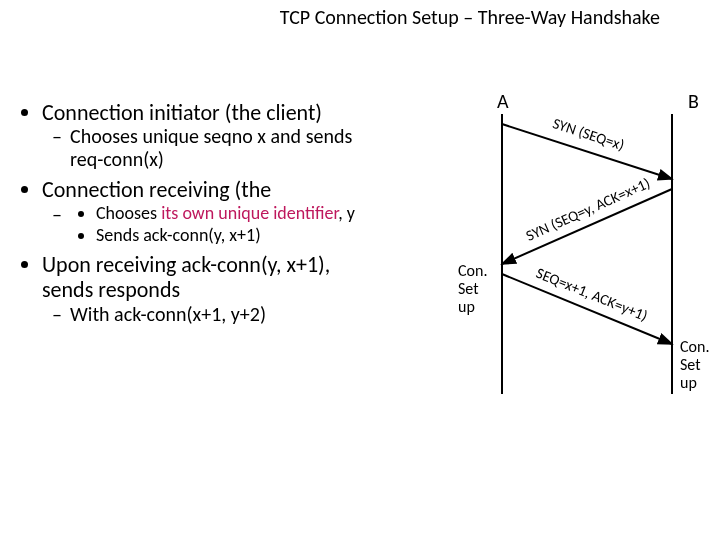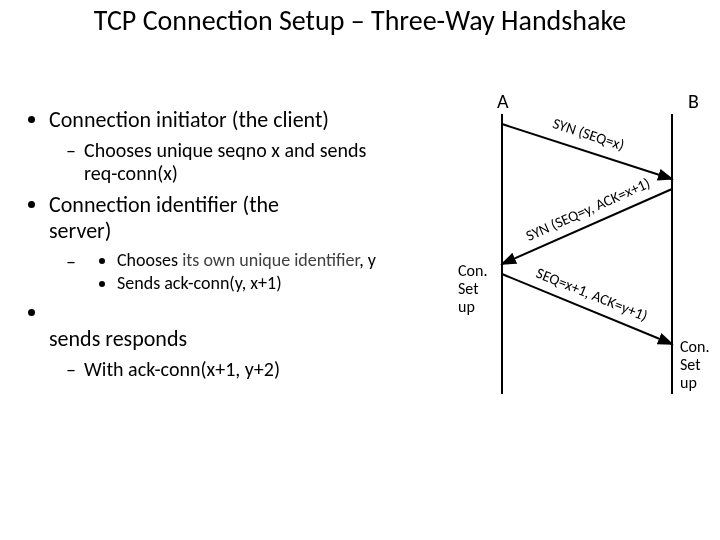--- a/index.html
+++ b/index.html
@@ -1,26 +1,26 @@
 <!DOCTYPE html>
 <html><head>
 <meta charset="utf-8">
 <style>
   html,body{margin:0;padding:0;width:720px;height:540px;font-family:"Calibri","Segoe UI",sans-serif;color:#000;background:#fff}
   .slide{position:relative;width:720px;height:540px}
-  .title{position:absolute;top:6px;left:60px;width:600px;text-align:center;font-size:28px;line-height:1.1}
+  .title{position:absolute;top:6px;left:60px;width:600px;text-align:right;font-size:20px;line-height:1.1}
   .body{position:absolute;top:100px;left:20px;width:420px;font-size:20px;line-height:1.15}
-  ul{margin:7px;padding-left:22px}
+  ul{margin:0;padding-left:22px}
   ul.top>li{list-style-type:disc;margin-bottom:6px;font-size:22px}
   ul.sub{padding-left:28px}
   ul.sub>li{list-style:none;position:relative;font-size:20px;margin-bottom:4px}
   ul.sub>li:before{content:"–";position:absolute;left:-18px}
   ul.sub2{padding-left:26px}
   ul.sub2>li{list-style-type:disc;font-size:18px;margin-bottom:2px}
-  .red{color:#404040}
+  .red{color:#be185d}
   .diagram{position:absolute;top:94px;left:442px;width:274px;height:320px}
   .diagram svg{position:absolute;top:0;left:0}
   .host{font-size:20px}
   .msg{font-size:15px}
   .side{font-size:16px}
 </style>
 </head>
 <body>
 
 <div class="slide">
@@ -31,35 +31,34 @@
       <li>
         <span>Connection initiator (the client)</span>
         <ul class="sub">
           <li>
             <span>Chooses unique seqno x and sends</span><br>
             <span>req-conn(x)</span>
           </li>
         </ul>
       </li>
       <li>
-        <span>Connection identifier (the</span><br>
-        <span>server)</span>
+        <span>Connection receiving (the</span><br>
         <ul class="sub">
           <li>
             <ul class="sub2">
               <li>
                 <span>Chooses </span><span class="red">its own unique identifier</span><span>, y</span>
               </li>
               <li>Sends ack-conn(y, x+1)</li>
             </ul>
           </li>
         </ul>
       </li>
       <li>
-        <br>
+        <span>Upon receiving ack-conn(y, x+1),</span><br>
         <span>sends responds</span>
         <ul class="sub">
           <li>With ack-conn(x+1, y+2)</li>
         </ul>
       </li>
     </ul>
   </div>
 
   <div class="diagram">
     <svg width="274" height="320">

